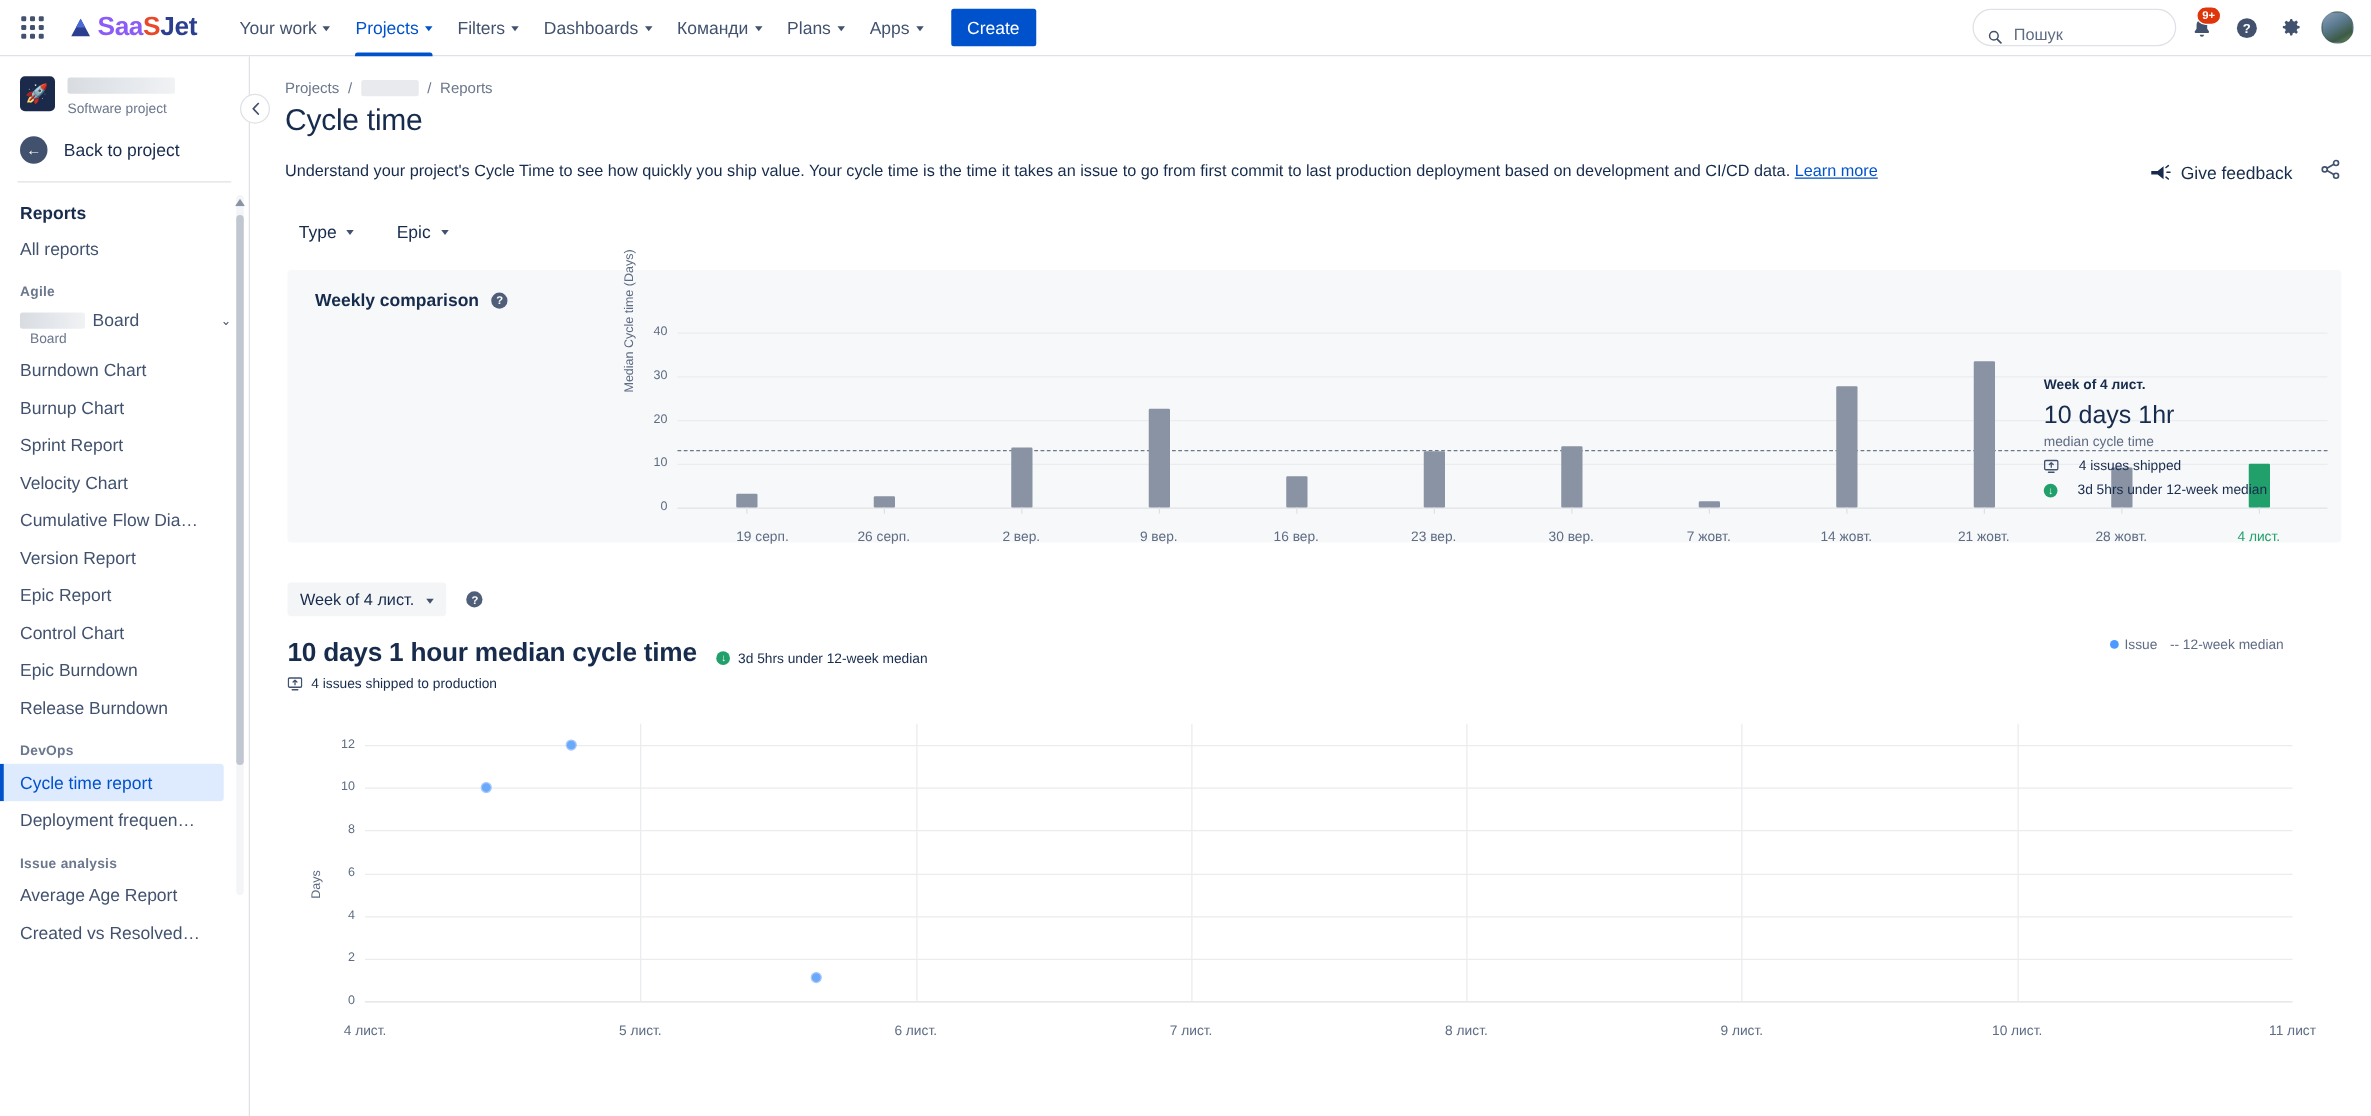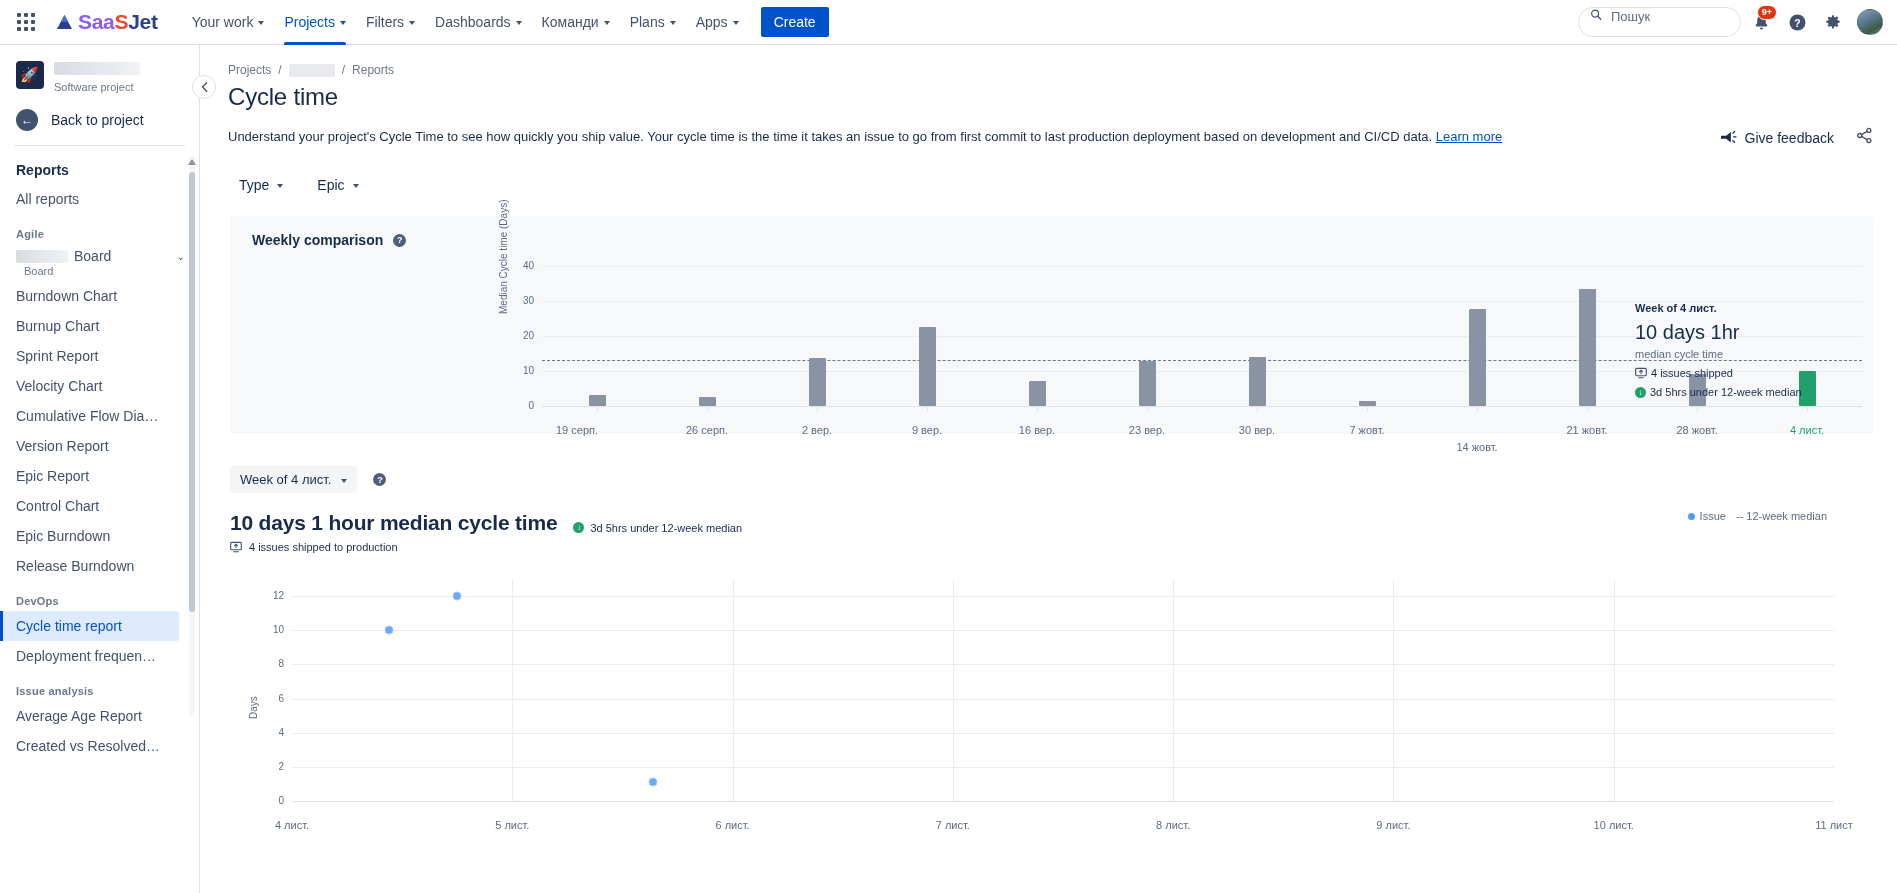--- a/index.html
+++ b/index.html
@@ -52,21 +52,21 @@
   .create-btn {
     margin-left: 12px; background:#0052cc; color:#fff;
     font-size: 14px; font-weight: 500;
     border:none; border-radius: 2px;
     padding: 7px 13px; cursor:pointer;
   }
   .nav-right { margin-left:auto; display:flex; align-items:center; gap:4px; padding-right:14px; }
   .searchbox {
     width: 163px; height: 30px;
     border: 1px solid #dfe1e6; border-radius: 16px;
-    display:flex; align-items:flex-start; gap:7px;
+    display:flex; align-items:flex-end; gap:7px;
     padding: 0 11px; background:#fff; cursor:text;
   }
   .searchbox input {
     border:none; outline:none; background:transparent;
     font-size:13px; font-family:inherit; color:#42526e; width:120px;
   }
   .searchbox input::placeholder { color:#5e6c84; }
   .navicon {
     width:32px;height:32px;border-radius:50%;
     display:flex;align-items:center;justify-content:center;
@@ -213,21 +213,21 @@
   .medianline { position:absolute; left:0; right:0; border-top:1px dashed #6b778c; }
   .bar { position:absolute; width:17px; background:#8993a4; border-radius:1px; }
   .bar.cur { background:#22a06b; }
   .xtick { position:absolute; font-size:11px; color:#5e6c84; transform:translateX(-50%); white-space:nowrap;}
   .xtick.cur { color:#22a06b; }
   .tickmark { position:absolute; width:1px; height:5px; background:#dfe1e6; }
   .wc-summary { position:absolute; right:28px; top:48px; width:210px; }
   .ws-week { font-size:11px; font-weight:700; color:#172b4d; }
   .ws-big { font-size:20px; color:#172b4d; margin-top:7px; font-weight:400;}
   .ws-sub { font-size:11px; color:#5e6c84; margin-top:4px; }
-  .ws-row { display:flex; align-items:center; gap:4px; font-size:11px; color:#172b4d; margin-top:7px; }
+  .ws-row { display:flex; align-items:center; gap:16px; font-size:11px; color:#172b4d; margin-top:7px; }
   .ws-row.green { color:#172b4d; }
   .dot-green {
     width:11px;height:11px;border-radius:50%;background:#22a06b;color:#fff;
     display:inline-flex;align-items:center;justify-content:center;font-size:8px;flex:none;
   }
 
   
   .card2 { margin: 24px 24px 0 30px; background:#fff; position:relative; height:440px;}
   .week-select {
     display:inline-flex;align-items:center;gap:10px;
@@ -492,37 +492,37 @@
             <div class="bar" style="left: 706.5px; bottom: 0px; height: 49px;"></div>
             <div class="bar" style="left: 816.5px; bottom: 0px; height: 4.9px;"></div>
             <div class="bar" style="left: 926.5px; bottom: 0px; height: 96.6px;"></div>
             <div class="bar" style="left: 1036.5px; bottom: 0px; height: 117.25px;"></div>
             <div class="bar" style="left: 1146.5px; bottom: 0px; height: 31.85px;"></div>
             <div class="bar cur" style="left: 1256.5px; bottom: 0px; height: 35px;"></div>
           </div>
       </div>
       <div id="wc-xticks">
           <div class="tickmark" style="left: 367px; top: 152px;"></div>
-          <div class="xtick" style="left: 347px; top: 170px; text-align: right;">19 серп.</div>
+          <div class="xtick" style="left: 380px; top: 170px; text-align: right;">19 серп.</div>
           <div class="tickmark" style="left: 477px; top: 152px;"></div>
           <div class="xtick" style="left: 477px; top: 170px;">26 серп.</div>
           <div class="tickmark" style="left: 587px; top: 152px;"></div>
           <div class="xtick" style="left: 587px; top: 170px;">2 вер.</div>
           <div class="tickmark" style="left: 697px; top: 152px;"></div>
           <div class="xtick" style="left: 697px; top: 170px;">9 вер.</div>
           <div class="tickmark" style="left: 807px; top: 152px;"></div>
           <div class="xtick" style="left: 807px; top: 170px;">16 вер.</div>
           <div class="tickmark" style="left: 917px; top: 152px;"></div>
           <div class="xtick" style="left: 917px; top: 170px;">23 вер.</div>
           <div class="tickmark" style="left: 1027px; top: 152px;"></div>
           <div class="xtick" style="left: 1027px; top: 170px;">30 вер.</div>
           <div class="tickmark" style="left: 1137px; top: 152px;"></div>
           <div class="xtick" style="left: 1137px; top: 170px;">7 жовт.</div>
           <div class="tickmark" style="left: 1247px; top: 152px;"></div>
-          <div class="xtick" style="left: 1247px; top: 187px;">14 жовт.</div>
+          <div class="xtick" style="left: 1247px; top: 170px;">14 жовт.</div>
           <div class="tickmark" style="left: 1357px; top: 152px;"></div>
           <div class="xtick" style="left: 1357px; top: 170px;">21 жовт.</div>
           <div class="tickmark" style="left: 1467px; top: 152px;"></div>
           <div class="xtick" style="left: 1467px; top: 170px;">28 жовт.</div>
           <div class="tickmark" style="left: 1577px; top: 152px;"></div>
           <div class="xtick cur" style="left: 1577px; top: 170px;">4 лист.</div>
         </div>
 
       <div class="wc-summary">
         <div class="ws-week">Week of 4 лист.</div>

